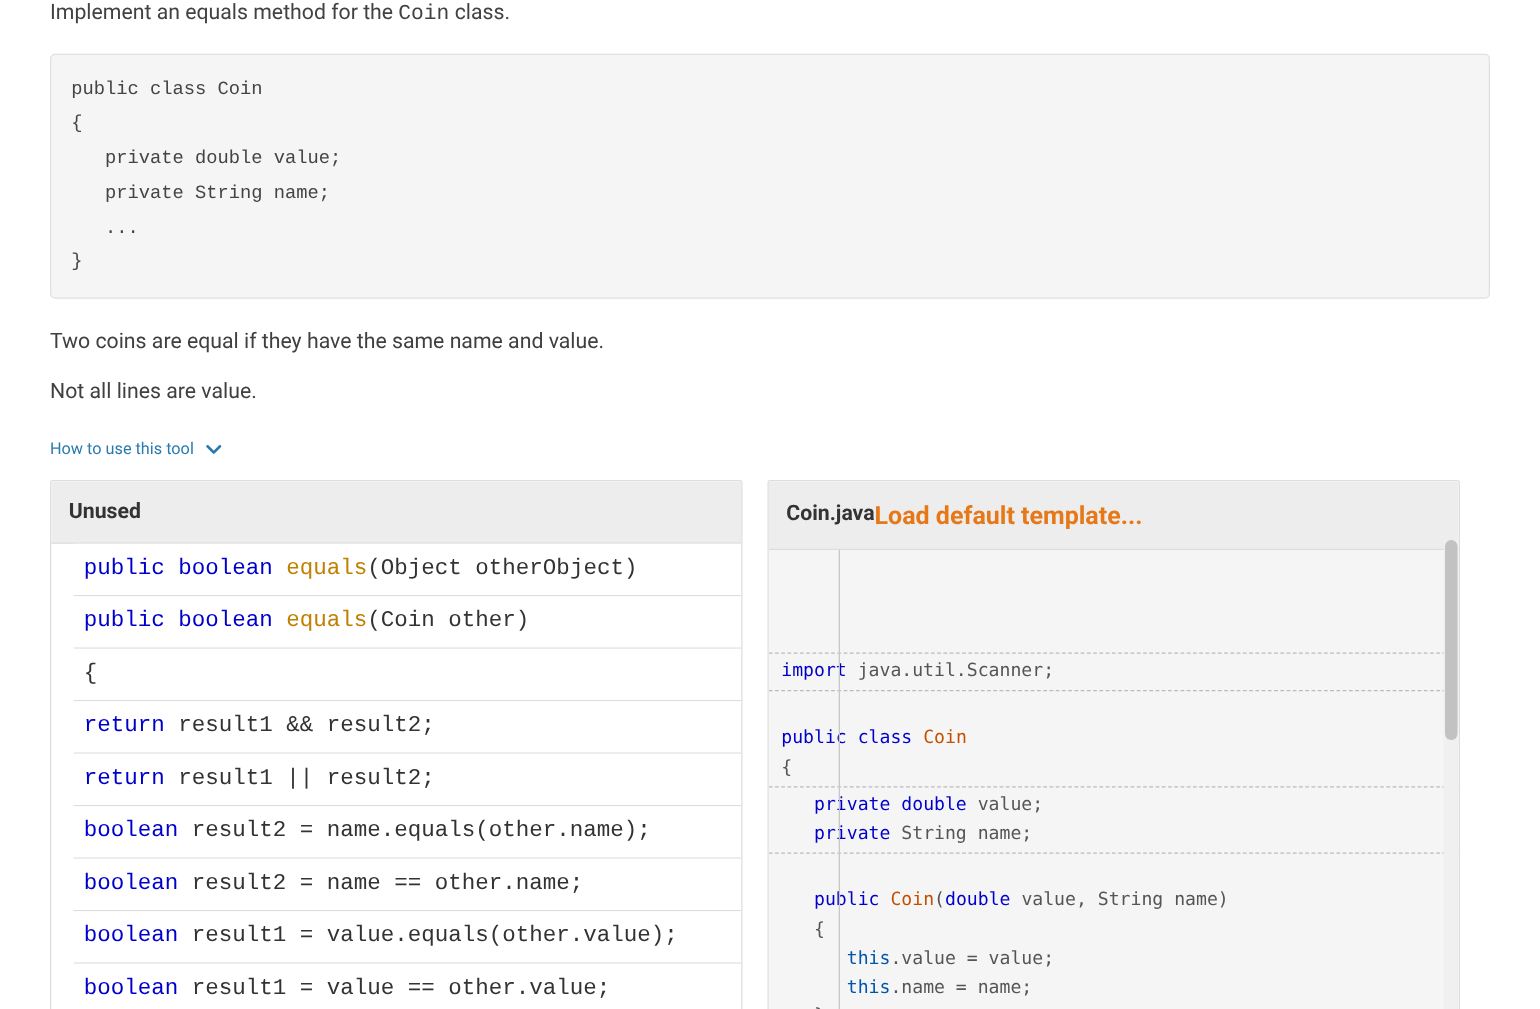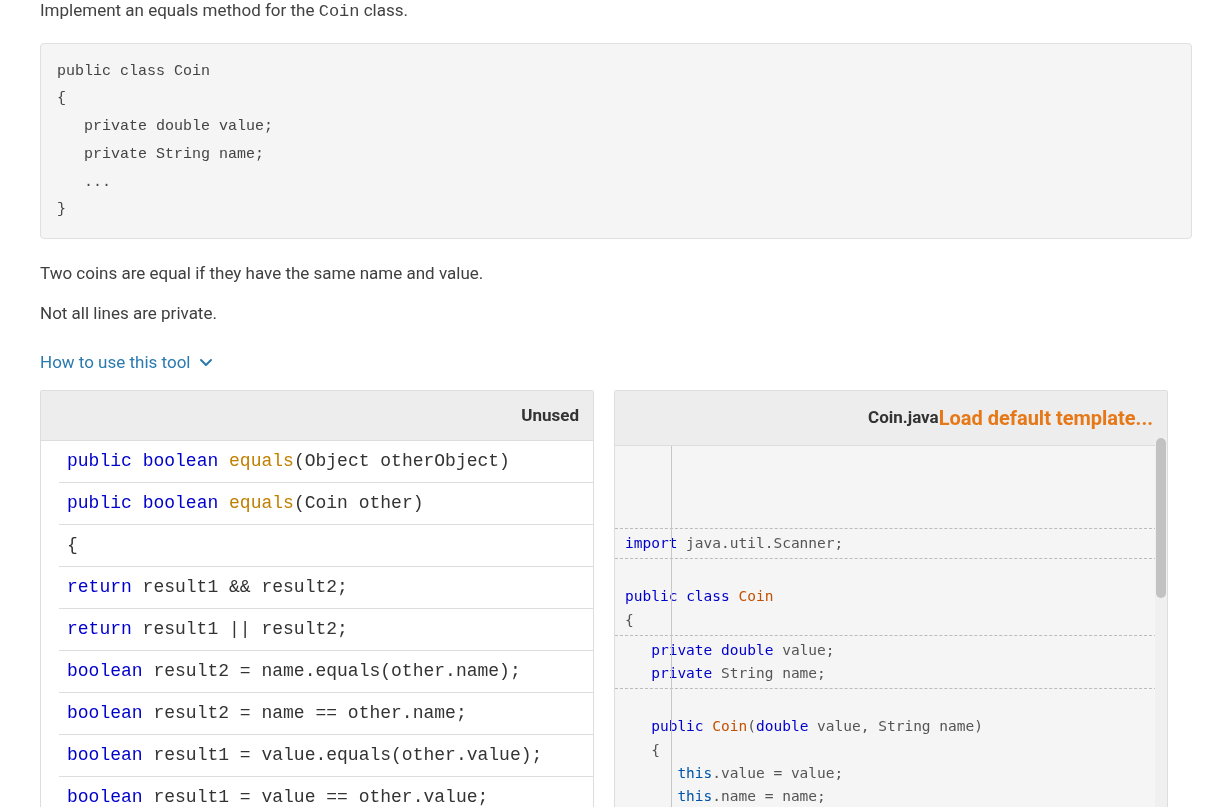--- a/index.html
+++ b/index.html
@@ -35,21 +35,21 @@
     }
 
     .para {
       font-size: 17px;
       color: #404040;
       margin-bottom: 14px;
     }
 
     .tool-link {
       color: #2a7ab0;
-      font-size: 17px;
+      font-size: 13px;
       margin: 24px 0 14px;
       cursor: pointer;
       display: flex;
       align-items: center;
       gap: 8px;
       font-weight: 400;
     }
     .chev { display: inline-block; }
     .chev svg { display: block; }
 
@@ -67,21 +67,21 @@
     .panel-right { width: 554px; position: relative; }
 
     .panel-header {
       background: #ededed;
       padding: 12px 14px;
       font-size: 17px;
       font-weight: 700;
       color: #333;
       border-bottom: 1px solid #ddd;
       display: flex;
-      justify-content: flex-end;
+      justify-content: flex-start;
       align-items: center;
     }
     .load-link {
       color: #e67817;
       font-weight: 700;
       font-size: 20px;
       cursor: pointer;
     }
 
     .tile {
@@ -155,21 +155,21 @@
   </div>
 
   <pre class="code-box">public class Coin
 {
    private double value;
    private String name;
    ...
 }</pre>
 
   <div class="para">Two coins are equal if they have the same name and value.</div>
-  <div class="para">Not all lines are private.</div>
+  <div class="para">Not all lines are value.</div>
 
   <div class="tool-link">
     <span>How to use this tool</span>
     <span class="chev">
       <svg width="16" height="16" viewBox="0 0 16 16">
           <path d="M3 5 L8 10 L13 5" stroke="#2a7ab0" stroke-width="2" fill="none" stroke-linecap="round" stroke-linejoin="round"></path>
         </svg>
     </span>
   </div>
 

